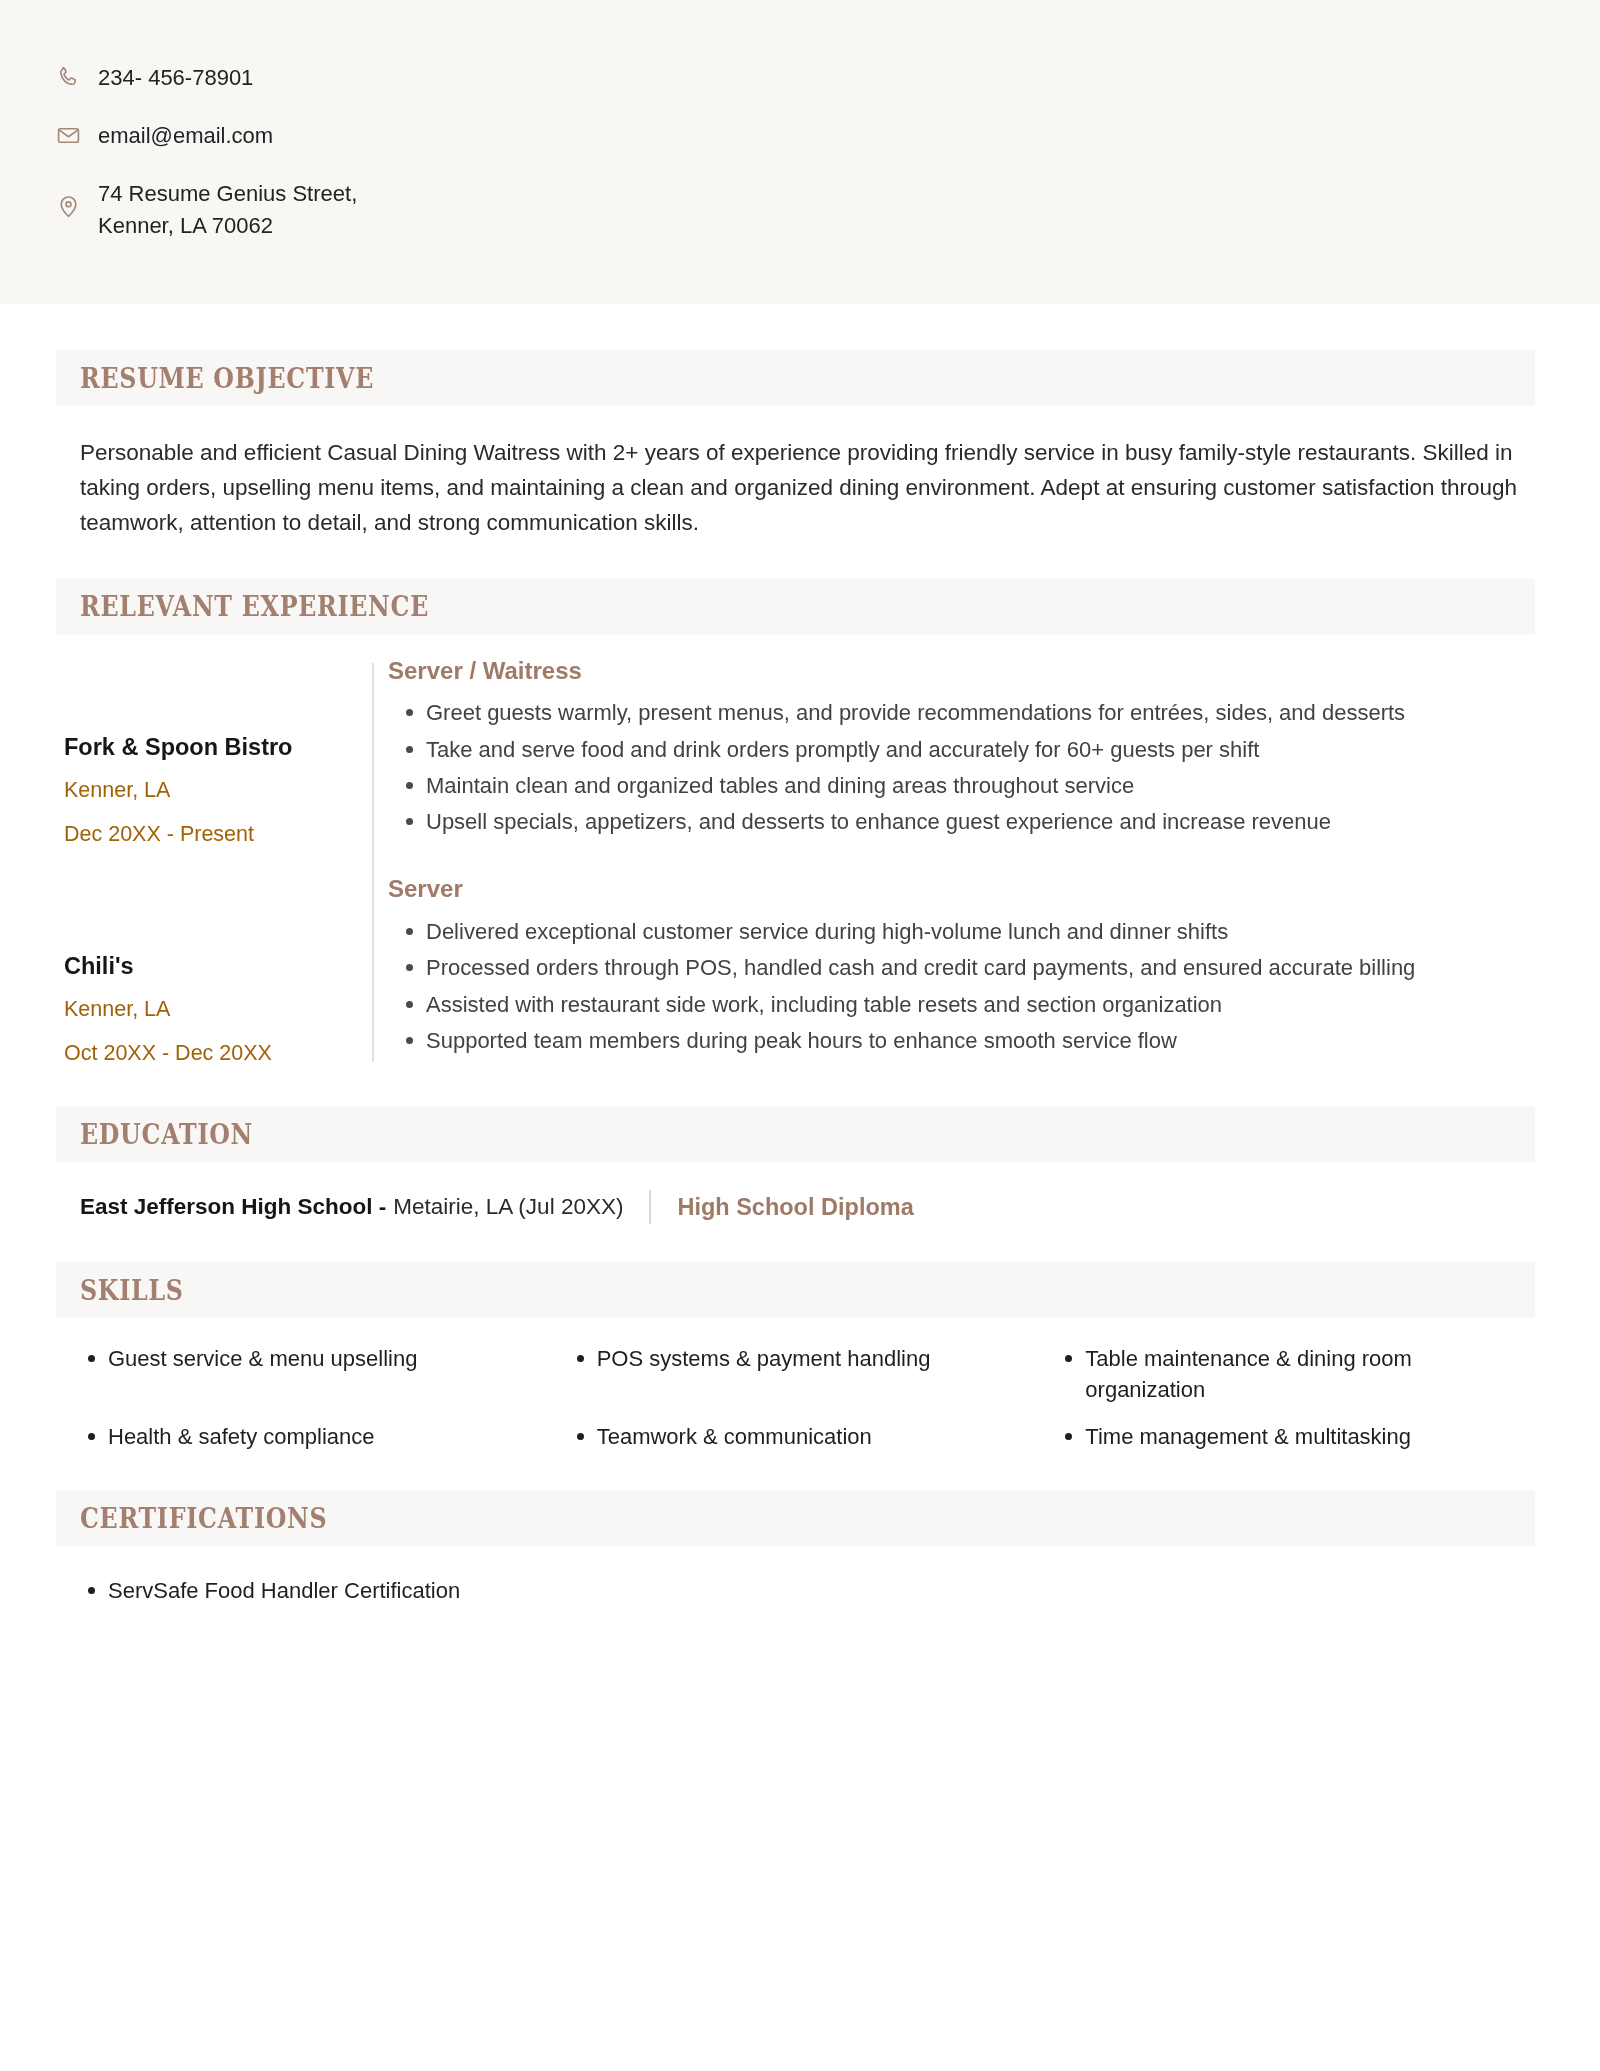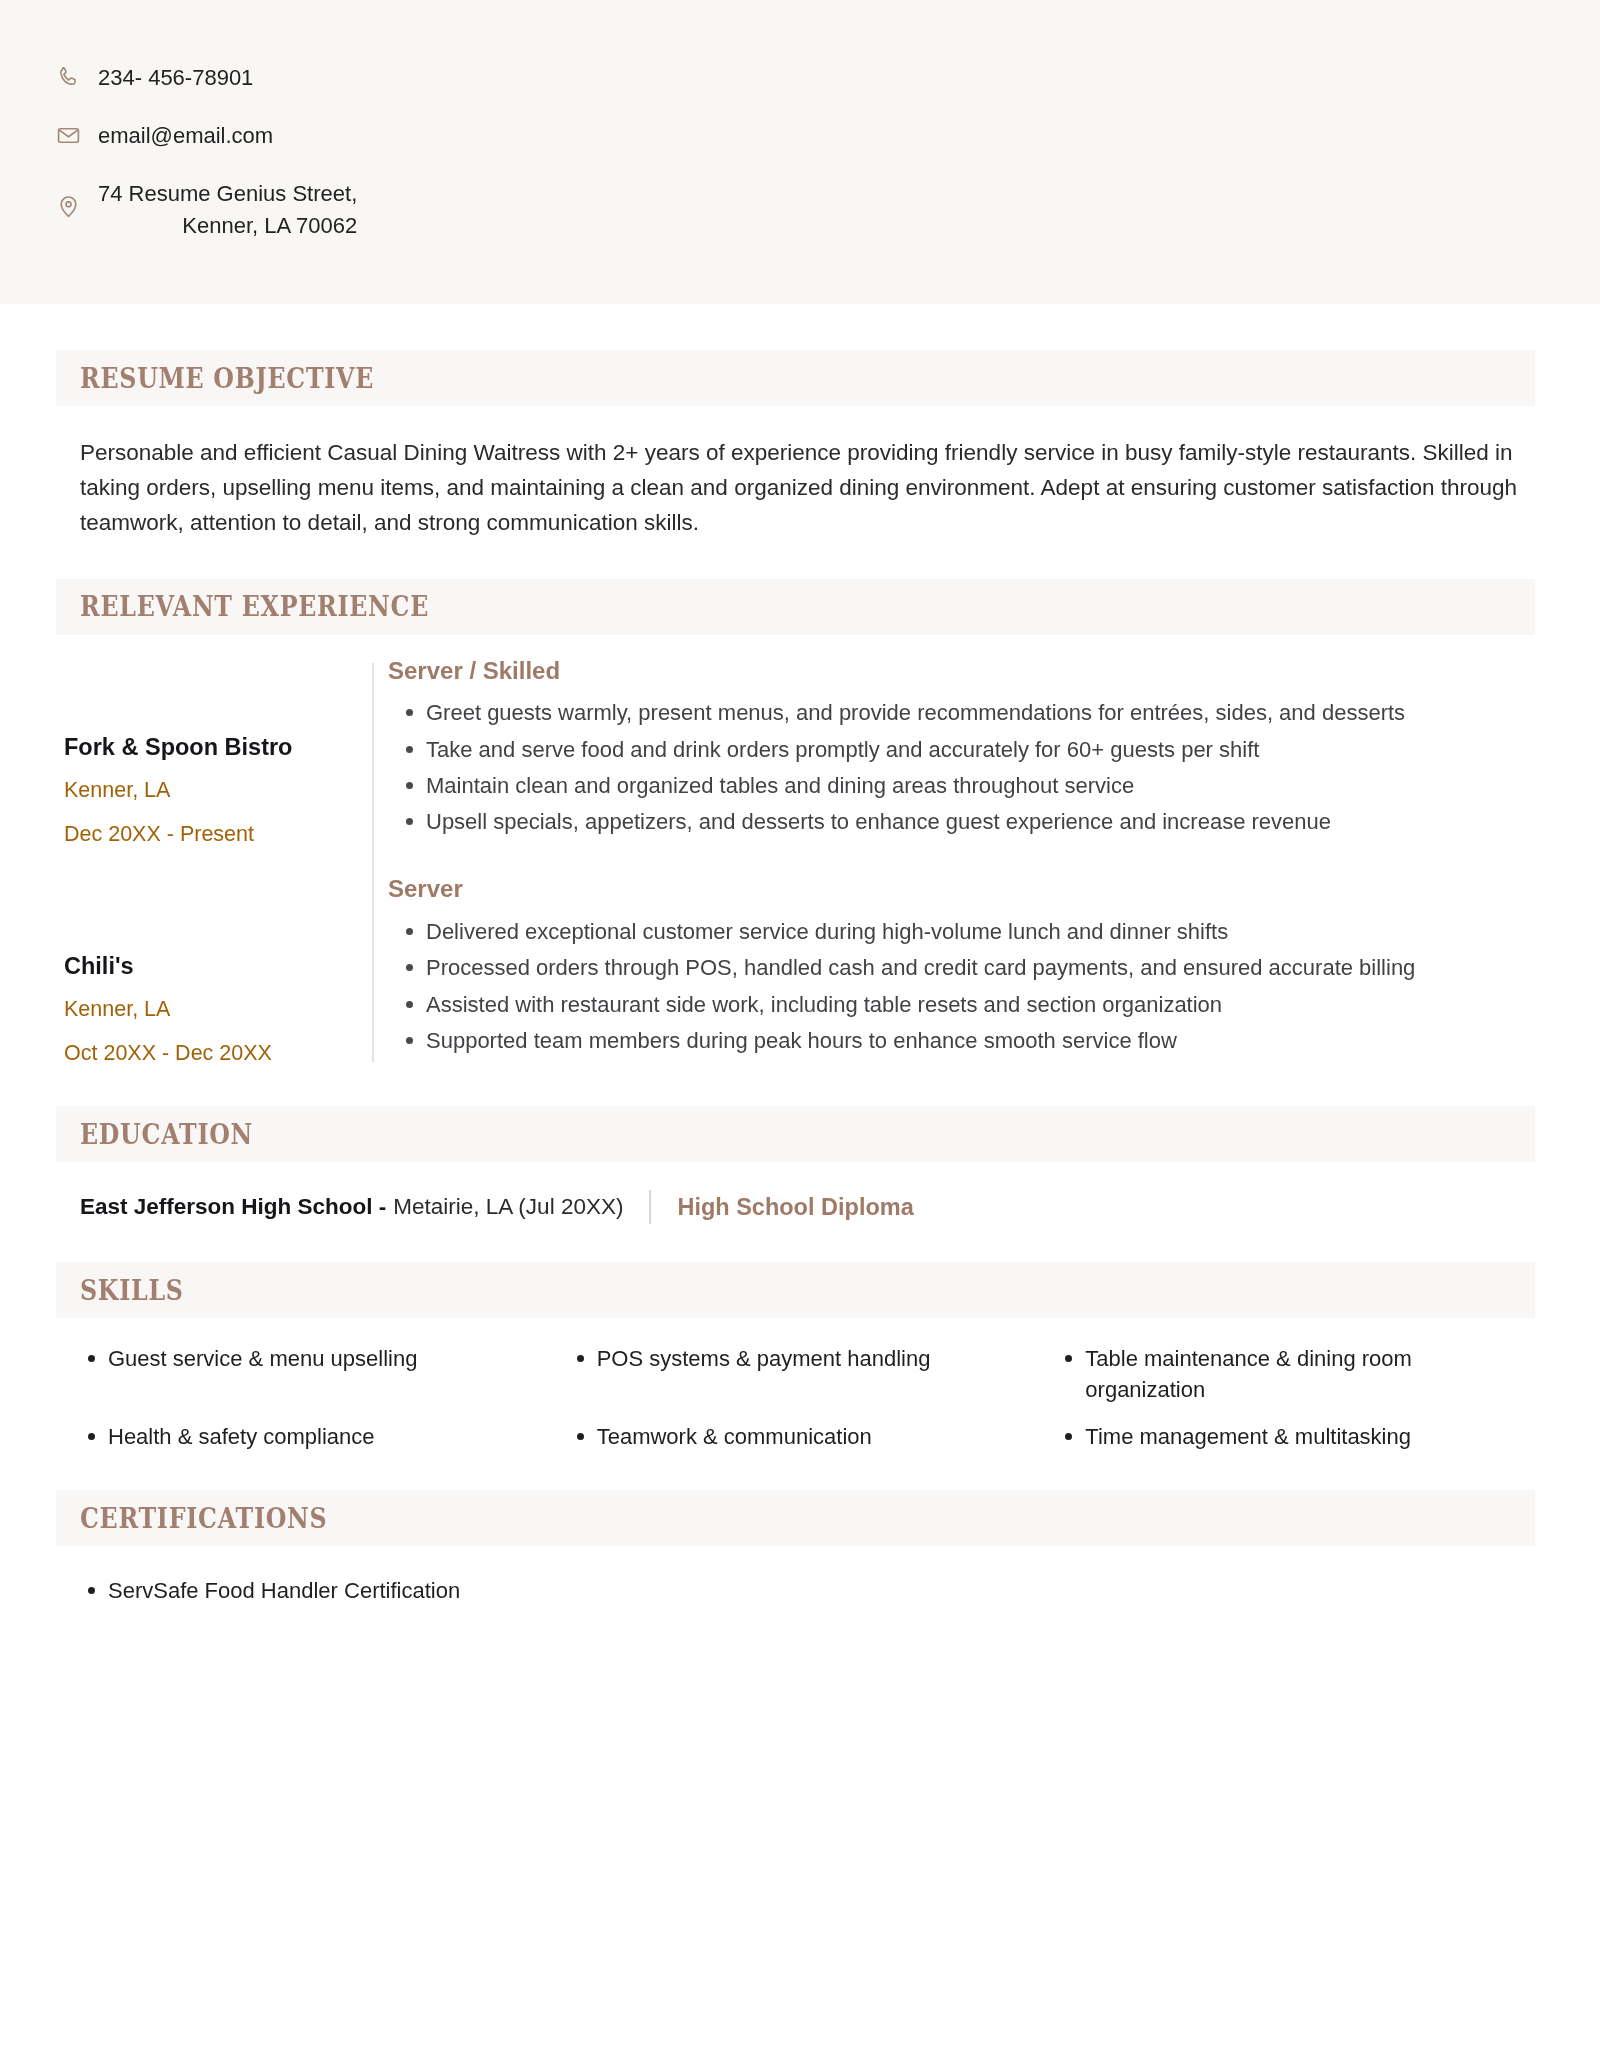--- a/index.html
+++ b/index.html
@@ -291,21 +291,21 @@
         <span class="contact-text">email@email.com</span>
       </div>
 
       <div class="contact-row">
         <span class="contact-icon geo">
           <svg width="25" height="25" viewBox="0 0 24 24" fill="none" stroke="#a4897a" stroke-width="1.6" stroke-linecap="round" stroke-linejoin="round">
             <path d="M12 21.5 C12 21.5 19 14.9 19 9.9 A7 7 0 0 0 5 9.9 C5 14.9 12 21.5 12 21.5 Z"></path>
             <circle cx="12" cy="9.9" r="2.4"></circle>
           </svg>
         </span>
-        <span class="contact-text" style="white-space: pre-line; text-align: right;">74 Resume Genius Street,
+        <span class="contact-text" style="white-space: pre-line;">74 Resume Genius Street,
 Kenner, LA 70062</span>
       </div>
 
     </div>
   </div>
 
   <div class="body-area">
 
     <div class="gap-lg"></div>
 
@@ -325,21 +325,21 @@
     <div class="exp-wrap">
       <div class="exp-divider"></div>
 
       <div class="exp-entry">
         <div class="exp-left">
           <div class="exp-company">Fork &amp; Spoon Bistro</div>
           <div class="exp-meta">Kenner, LA</div>
           <div class="exp-meta">Dec 20XX - Present</div>
         </div>
         <div class="exp-right">
-          <div class="exp-role">Server / Skilled</div>
+          <div class="exp-role">Server / Waitress</div>
           <ul class="bullets">
             <li>Greet guests warmly, present menus, and provide recommendations for entrées, sides, and desserts</li>
             <li>Take and serve food and drink orders promptly and accurately for 60+ guests per shift</li>
             <li>Maintain clean and organized tables and dining areas throughout service</li>
             <li>Upsell specials, appetizers, and desserts to enhance guest experience and increase revenue</li>
           </ul>
         </div>
       </div>
 
       <div class="gap-sm"></div>

